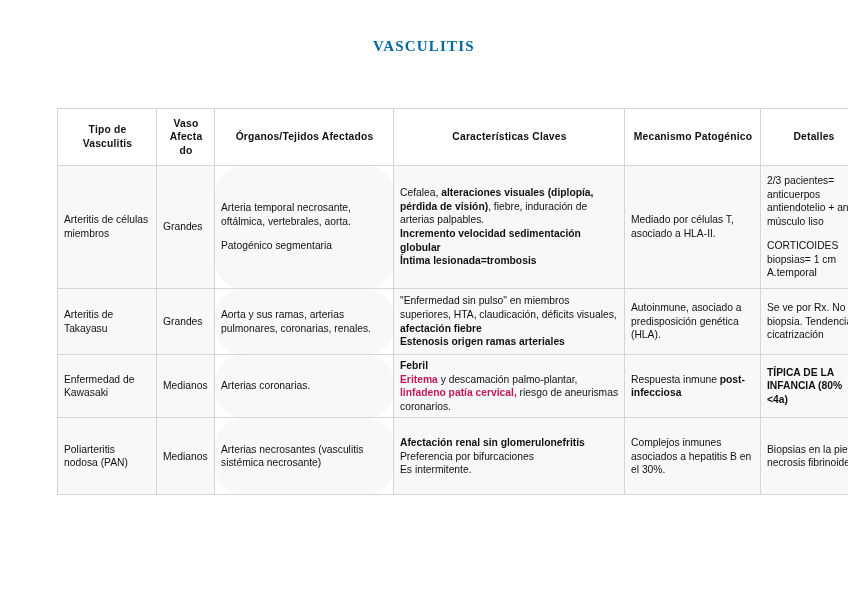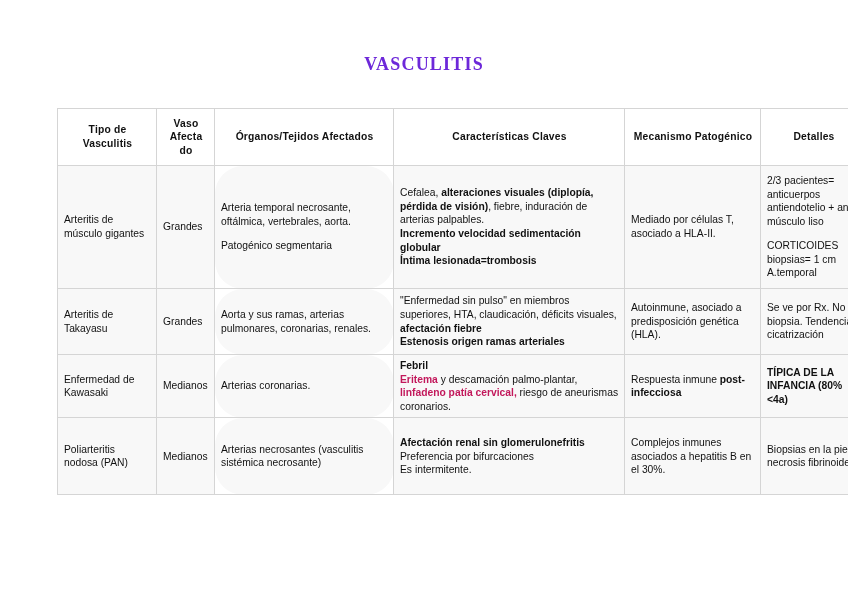--- a/index.html
+++ b/index.html
@@ -14,29 +14,29 @@
     overflow: hidden;
   }
   .page {
     position: relative;
     width: 848px;
     height: 599px;
     background: #ffffff;
   }
   .doc-title {
     position: absolute;
-    top: 54px;
+    top: 38px;
     left: 0;
     width: 848px;
     text-align: center;
     font-family: "Liberation Serif", serif;
-    font-size: 18px;
+    font-size: 15px;
     font-weight: bold;
     letter-spacing: 1.2px;
-    color: #6d28d9;
+    color: #0369a1;
   }
   .table-wrap {
     position: absolute;
     left: 57px;
     top: 108px;
     width: 739px;
   }
   table.vtable {
     border-collapse: collapse;
     table-layout: fixed;
@@ -98,21 +98,21 @@
           <th class="c2">Vaso Afecta do</th>
           <th class="c3">Órganos/Tejidos Afectados</th>
           <th class="c4">Características Claves</th>
           <th class="c5">Mecanismo Patogénico</th>
           <th class="c6">Detalles</th>
         </tr>
       </thead>
       <tbody>
 
         <tr class="r1">
-          <td class="c1">Arteritis de músculo gigantes</td>
+          <td class="c1">Arteritis de células miembros</td>
           <td class="c2">Grandes</td>
           <td class="c3">
             <p class="cellpara">Arteria temporal necrosante, oftálmica, vertebrales, aorta.</p>
             <p class="cellpara">Patogénico segmentaria</p>
           </td>
           <td class="c4">
             <span>Cefalea, </span><span class="b">alteraciones visuales (diplopía, pérdida de visión)</span><span>, fiebre, induración de arterias palpables.</span><br>
             <span class="b">Incremento velocidad sedimentación globular</span><br>
             <span class="b">Íntima lesionada=trombosis</span>
           </td>

